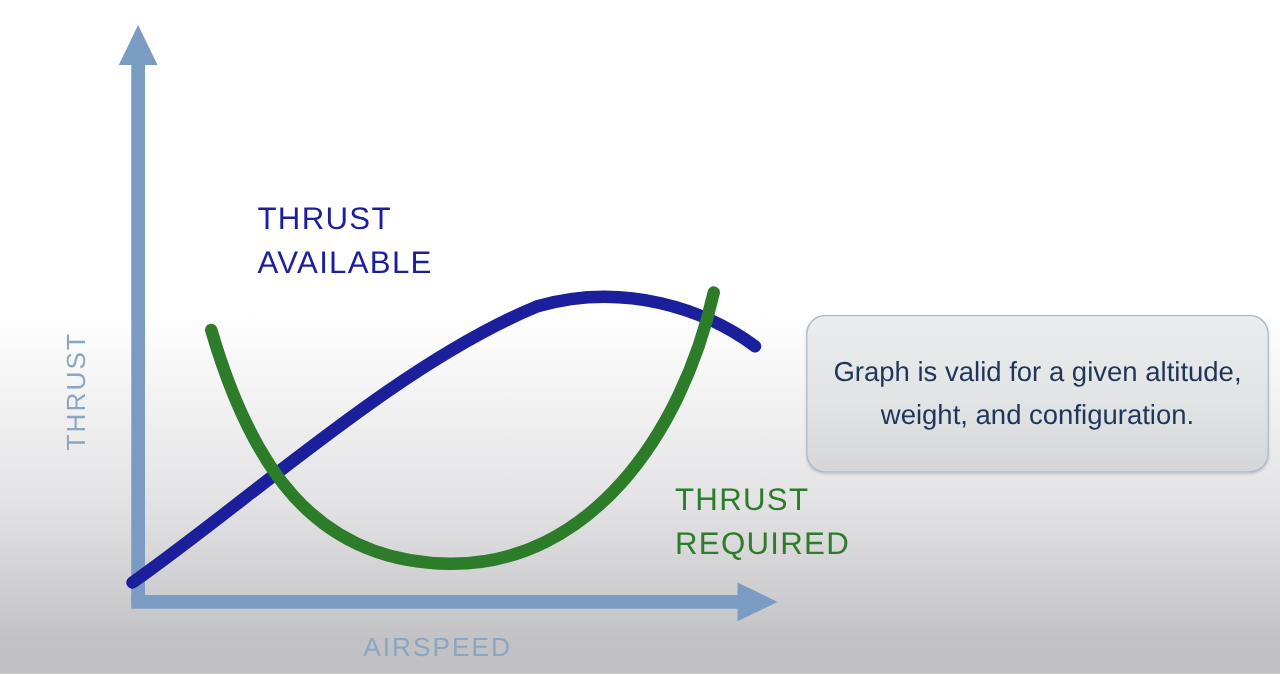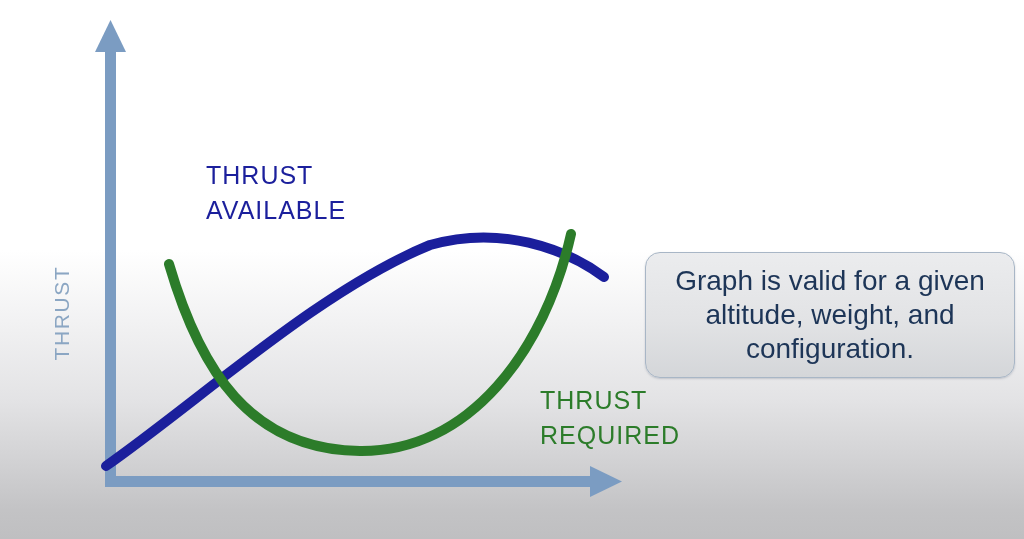--- a/index.html
+++ b/index.html
@@ -92,21 +92,21 @@
     border: 1px solid #a8b6c6;
     border-radius: 15px;
     background: linear-gradient(to bottom, #ebecee 0%, #e2e3e5 55%, #d4d6d9 100%);
     box-shadow: 0 1px 2px rgba(120,130,145,0.35);
     display: flex;
     align-items: center;
     justify-content: center;
   }
   #callout-text {
     color: #1d3557;
-    font-size: 28px;
+    font-size: 22px;
     line-height: 34px;
     text-align: center;
     white-space: pre-line;
     padding: 0 18px;
   }
 </style>
 </head>
 <body>
 
 <div id="stage">
@@ -123,20 +123,21 @@
       <polygon points="622,481.5 590,497 590,466" fill="#7b9cc2"></polygon>
     </g>
 
     <path d="M 106 466 C 200 400, 320 290, 430 245 C 500 225, 565 248, 604 277" fill="none" stroke="#1b1f9c" stroke-width="10" stroke-linecap="round"></path>
 
     <path d="M 169 264 C 200 370, 250 450, 360 451 C 470 452, 545 350, 571 234" fill="none" stroke="#2c7c2a" stroke-width="10" stroke-linecap="round"></path>
   </svg>
 
   <div class="axis-title" id="y-axis-title">THRUST</div>
 
+  <div class="axis-title" id="x-axis-title">AIRSPEED</div>
 
   <div class="curve-label" id="thrust-available-label">THRUST
 AVAILABLE</div>
 
   <div class="curve-label" id="thrust-required-label">THRUST
 REQUIRED</div>
 
   <div id="callout-box">
     <div id="callout-text">Graph is valid for a given altitude, weight, and configuration.</div>
   </div>

